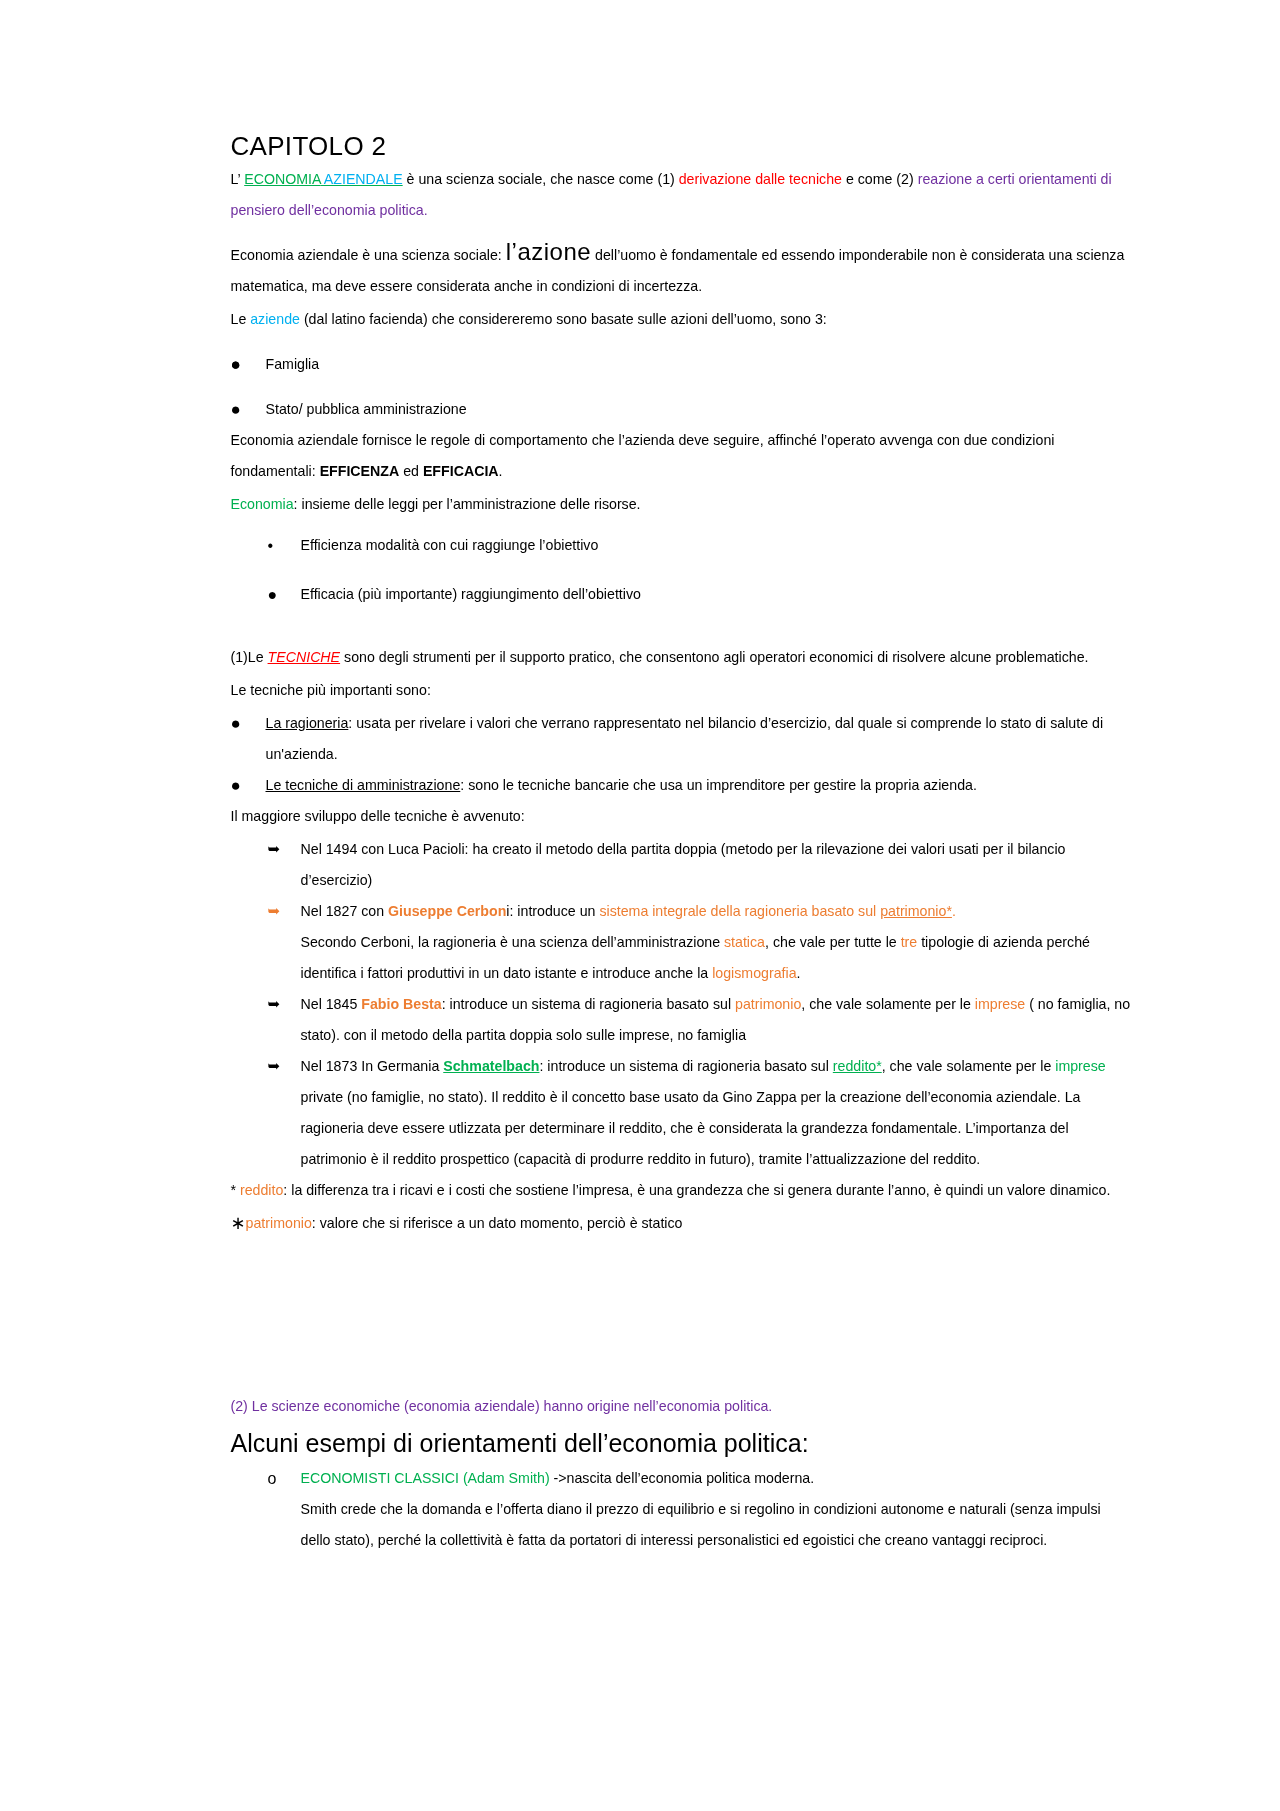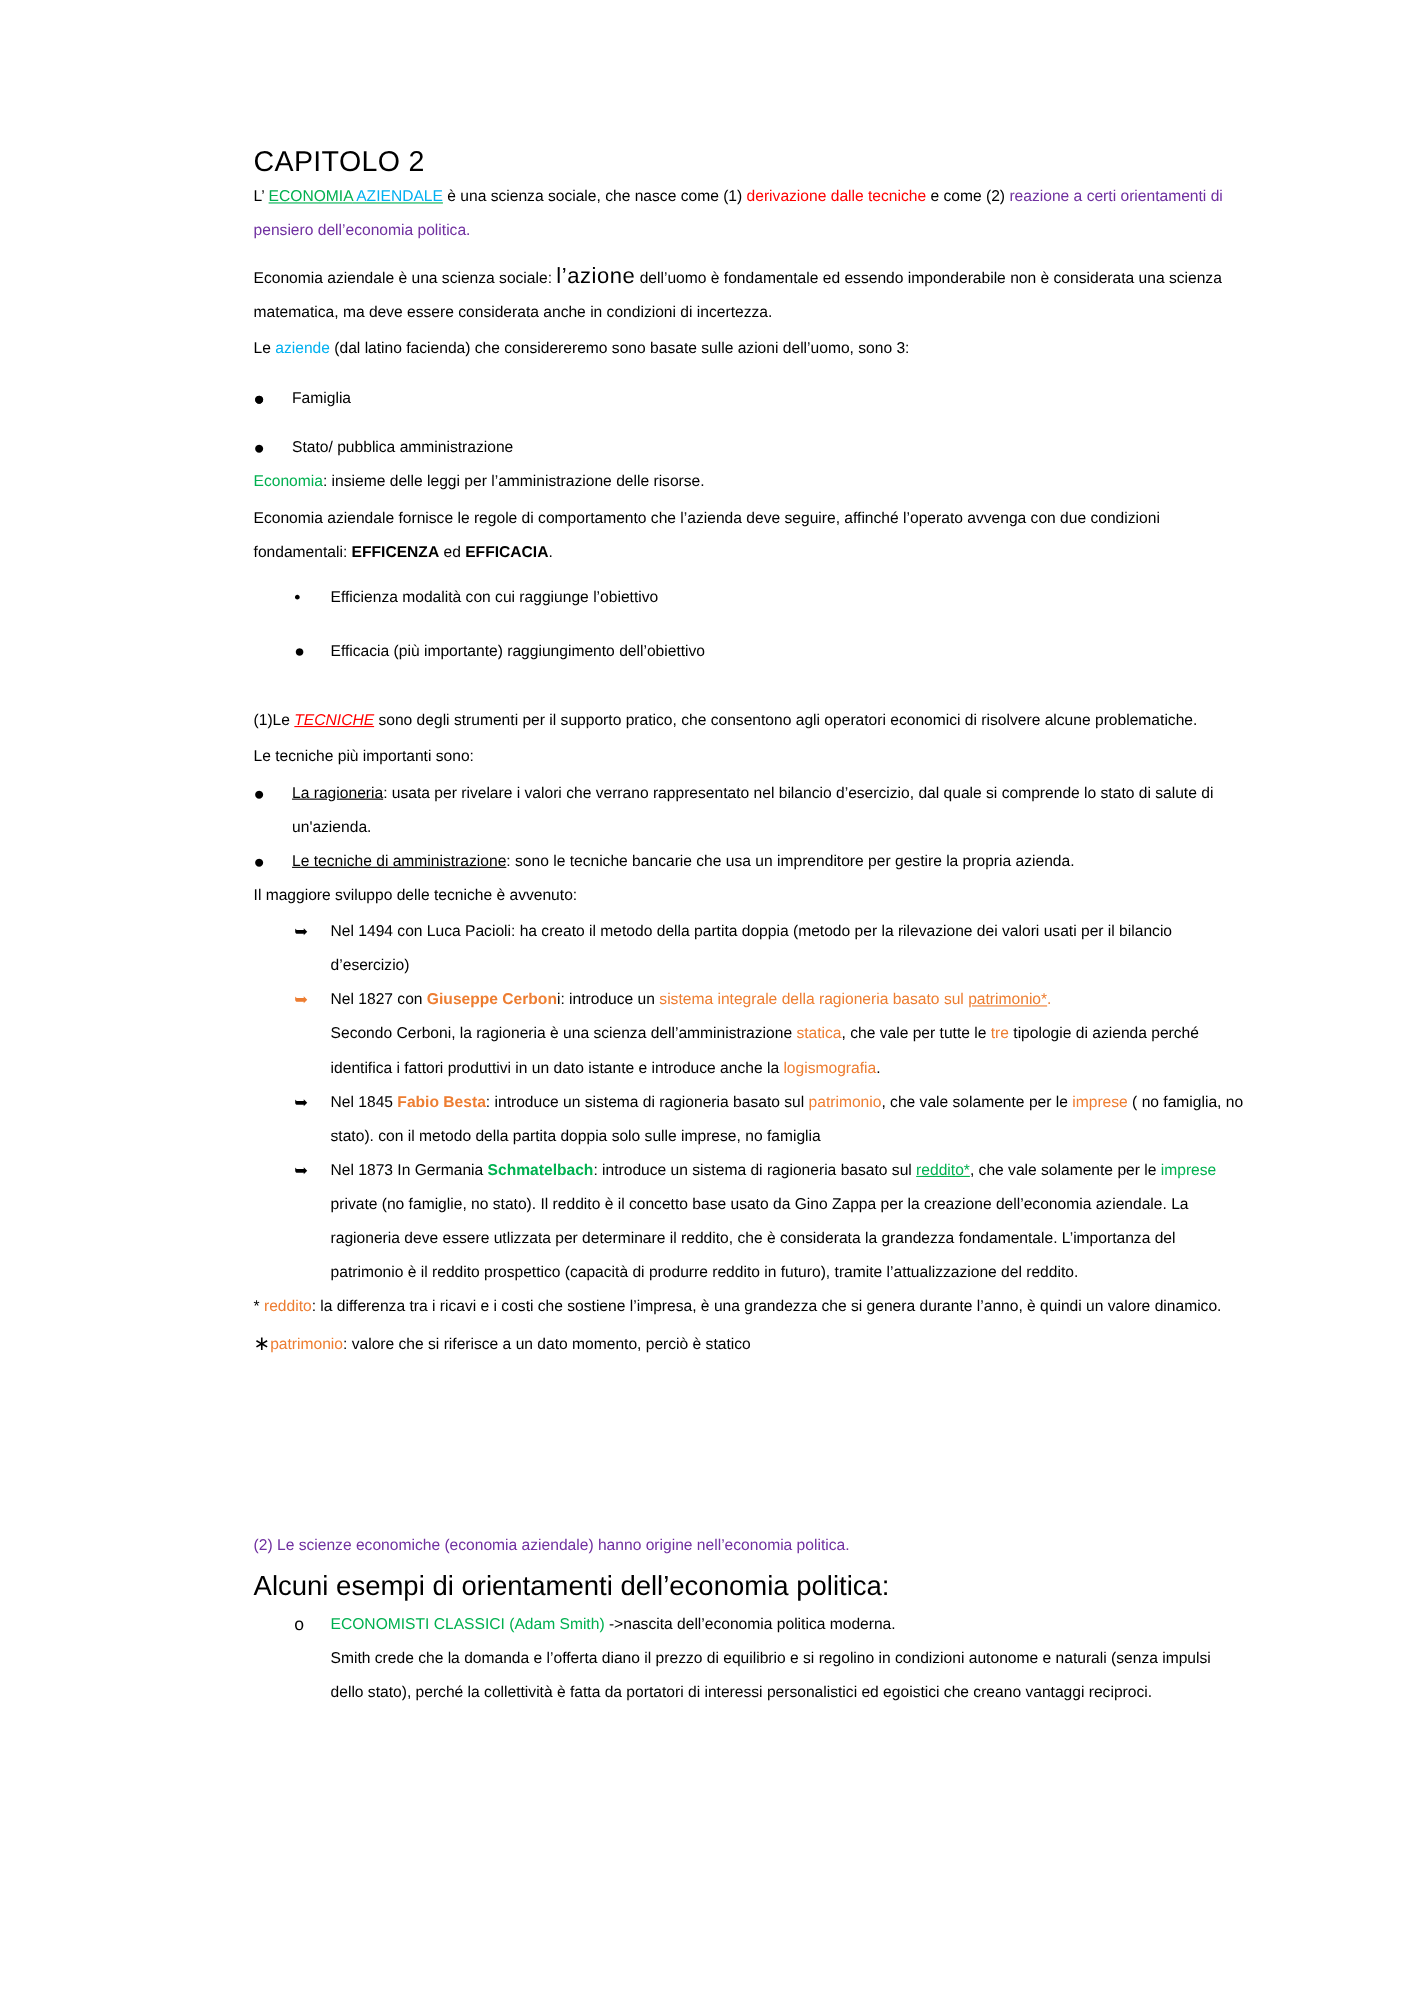--- a/index.html
+++ b/index.html
@@ -53,24 +53,24 @@
   .green      { color: #00b050; }
   .green-u    { color: #00b050; text-decoration: underline; text-decoration-color:#00b050;}
   .cyan       { color: #00b0f0; }
   .cyan-u     { color: #00b0f0; text-decoration: underline; text-decoration-color:#00b050;}
   .red        { color: #ff0000; }
   .red-u      { color: #ff0000; text-decoration: underline; font-style: italic; }
   .purple     { color: #7030a0; }
   .orange     { color: #ed7d31; }
   .orange-b   { color: #ed7d31; font-weight: bold; }
   .orange-u   { color: #ed7d31; text-decoration: underline; }
-  .green-b    { color: #00b050; font-weight: bold; }
+  .green-b    { color: #00b050; font-weight: bold; text-decoration: underline; }
   .bold       { font-weight: bold; }
   .uline      { text-decoration: underline; }
-  .big        { font-size: 20px; letter-spacing: 0.5px; }
+  .big        { font-size: 24px; letter-spacing: 0.5px; }
 
   
   ul.lvl1 {
     list-style: none;
     margin: 0;
     padding: 0;
   }
   ul.lvl1 > li {
     position: relative;
     font-size: 14.2px;
@@ -159,23 +159,23 @@
     <p class="para"><span>Economia aziendale è una scienza sociale:  </span><span class="big">l’azione</span><span> dell’uomo è fondamentale ed essendo imponderabile non è considerata una scienza matematica, ma deve essere considerata anche in condizioni di incertezza.</span></p>
 
     <p class="para"><span>Le </span><span class="cyan">aziende</span><span> (dal latino facienda) che considereremo sono basate sulle azioni dell’uomo, sono 3:</span></p>
 
     <ul class="lvl1">
       <li><span class="marker dot-big">●</span></li>
       <li><span class="marker dot-big">●</span><span>Famiglia</span></li>
       <li class="tightli"><span class="marker dot-big">●</span><span>Stato/ pubblica amministrazione</span></li>
     </ul>
 
+    <p class="para"><span>Economia aziendale fornisce le regole di comportamento che l’azienda deve seguire, affinché l’operato avvenga con due condizioni fondamentali: </span><span class="bold">EFFICENZA</span><span> ed </span><span class="bold">EFFICACIA</span><span>.</span></p>
+
     <p class="para"><span class="green">Economia</span><span>: insieme delle leggi per l’amministrazione delle risorse.</span></p>
-
-    <p class="para"><span>Economia aziendale fornisce le regole di comportamento che l’azienda deve seguire, affinché l’operato avvenga con due condizioni fondamentali: </span><span class="bold">EFFICENZA</span><span> ed </span><span class="bold">EFFICACIA</span><span>.</span></p>
 
     <div class="spacer-sm"></div>
 
     <ul class="lvl3">
       <li style="margin-bottom:18px;"><span class="marker dot-sml">•</span><span>Efficienza modalità con cui raggiunge l’obiettivo</span></li>
       <li><span class="marker dot-big">●</span><span>Efficacia (più importante) raggiungimento dell’obiettivo</span></li>
     </ul>
 
     <div class="spacer-lg"></div>
 

